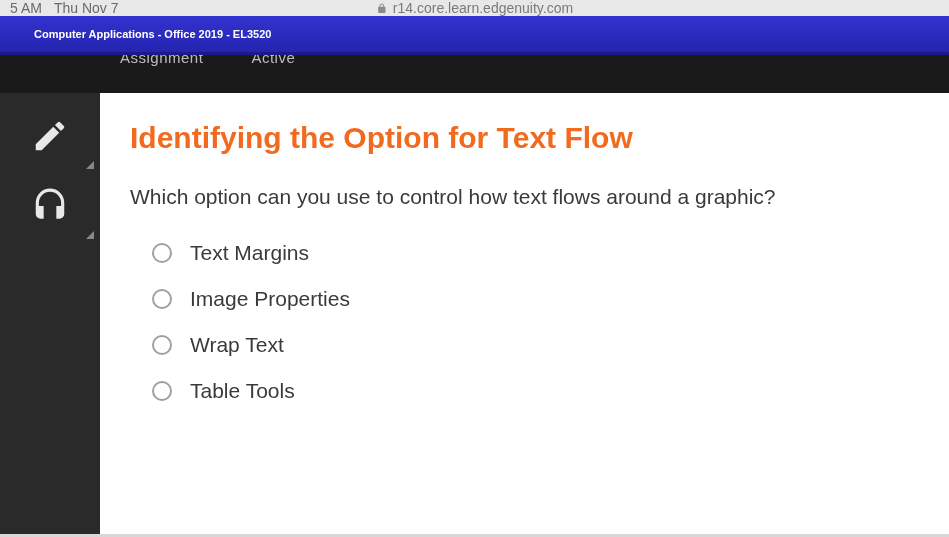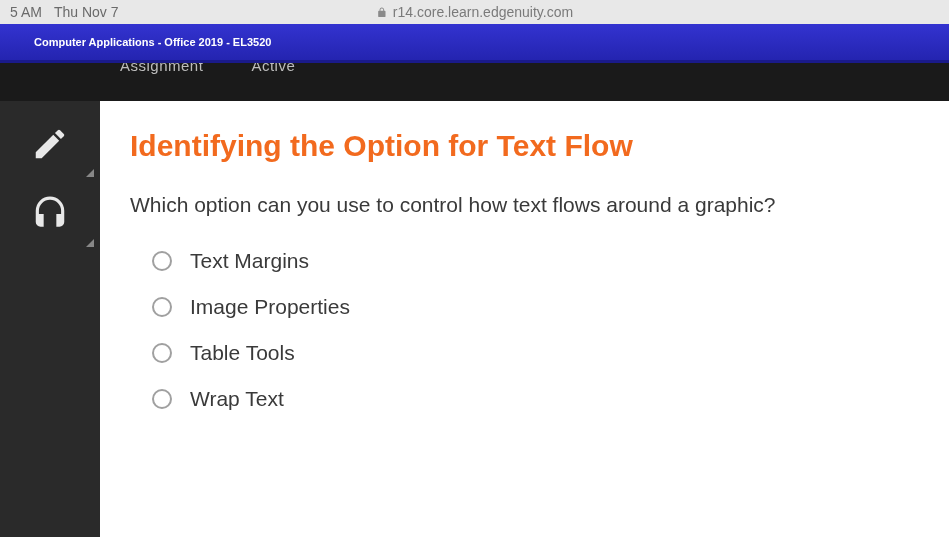--- a/index.html
+++ b/index.html
@@ -9,21 +9,21 @@
     }
     body {
       font-family: Arial, Helvetica, sans-serif;
       background: #d8d8d8;
       width: 949px;
       height: 537px;
       overflow: hidden;
       position: relative;
     }
     .statusbar {
-      height: 24px;
+      height: 16px;
       background: #e8e8e8;
       display: flex;
       align-items: center;
       padding: 0 10px;
       color: #6a6a6a;
       font-size: 14px;
       position: relative;
     }
     .statusbar .time {
       margin-right: 12px;
@@ -201,22 +201,22 @@
       <div class="option-row">
         <span class="radio"></span>
         <span class="option-label">Text Margins</span>
       </div>
       <div class="option-row">
         <span class="radio"></span>
         <span class="option-label">Image Properties</span>
       </div>
       <div class="option-row">
         <span class="radio"></span>
+        <span class="option-label">Wrap Text</span>
+      </div>
+      <div class="option-row">
+        <span class="radio"></span>
         <span class="option-label">Table Tools</span>
-      </div>
-      <div class="option-row">
-        <span class="radio"></span>
-        <span class="option-label">Wrap Text</span>
       </div>
     </div>
   </div>
 
 </div>
 
 </body></html>

